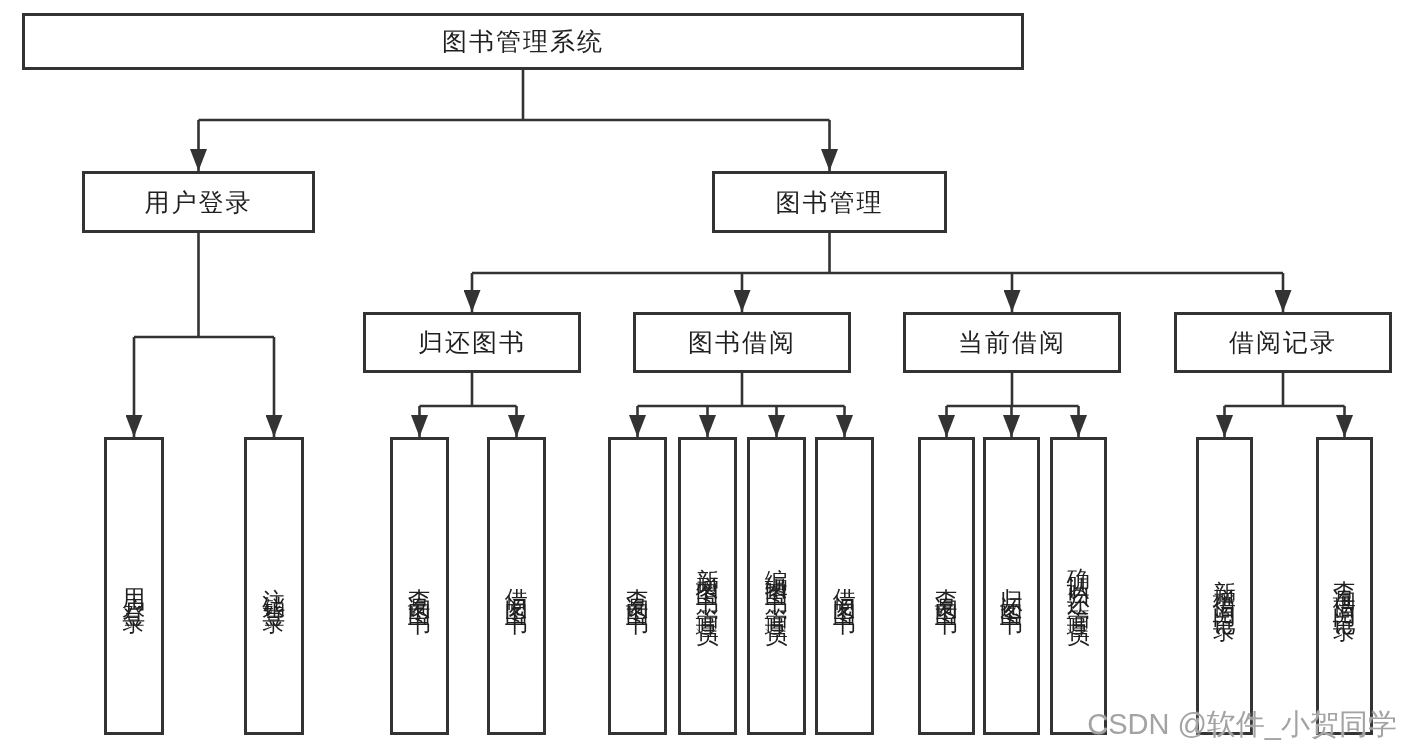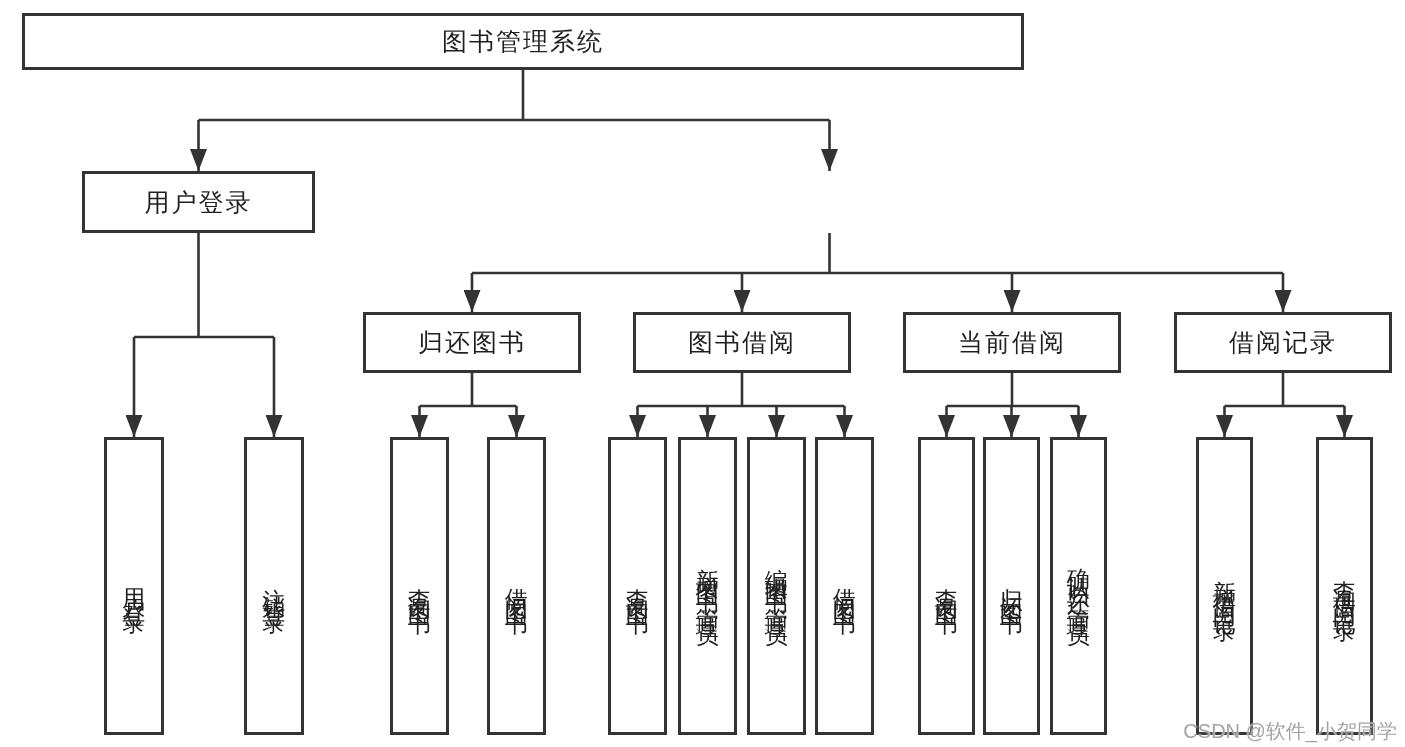--- a/index.html
+++ b/index.html
@@ -35,21 +35,21 @@
   }
   .node.h{font-size:25px;letter-spacing:2px;white-space:nowrap;}
   .node.v{
     writing-mode:vertical-rl;
     font-size:23px;
     letter-spacing:8px;
   }
   .watermark{
     position:absolute;
     right:8px;bottom:2px;
-    font-size:20px;
+    font-size:29px;
     color:var(--watermark);
     text-shadow:0 0 2px #ffffff;
     white-space:nowrap;
     z-index:5;
   }
 </style>
 </head>
 <body>
 
 <div class="canvas">
@@ -100,20 +100,21 @@
     <line class="aline" x1="1011.5" y1="406" x2="1011.5" y2="437" marker-end="url(#ah)"></line>
     <line class="aline" x1="1078.5" y1="406" x2="1078.5" y2="437" marker-end="url(#ah)"></line>
 
     <line class="aline" x1="1224.5" y1="406" x2="1224.5" y2="437" marker-end="url(#ah)"></line>
     <line class="aline" x1="1344.5" y1="406" x2="1344.5" y2="437" marker-end="url(#ah)"></line>
   </svg>
 
   <div class="node h" style="left:22px;top:13px;width:1002px;height:57px">图书管理系统</div>
 
   <div class="node h" style="left:82px;top:171px;width:233px;height:62px">用户登录</div>
+  <div class="node h" style="left:712px;top:171px;width:235px;height:62px">图书管理</div>
 
   <div class="node h" style="left:363px;top:312px;width:218px;height:61px">归还图书</div>
   <div class="node h" style="left:903px;top:312px;width:218px;height:61px">当前借阅</div>
   <div class="node h" style="left:633px;top:312px;width:218px;height:61px">图书借阅</div>
   <div class="node h" style="left:1174px;top:312px;width:218px;height:61px">借阅记录</div>
 
   <div class="node v" style="left:104px;top:437px;width:60px;height:298px">用户登录</div>
   <div class="node v" style="left:244px;top:437px;width:60px;height:298px">注销登录</div>
 
   <div class="node v" style="left:390px;top:437px;width:59px;height:298px">查询图书</div>

